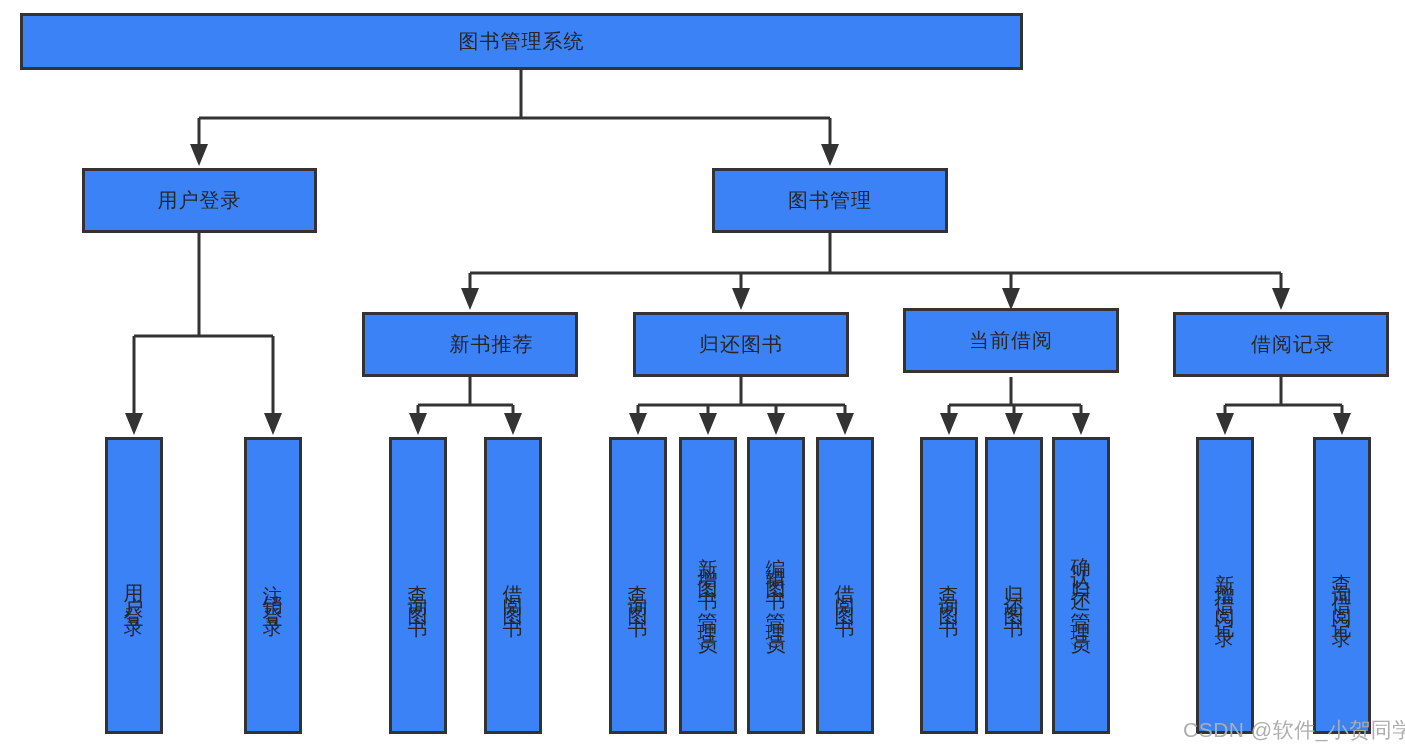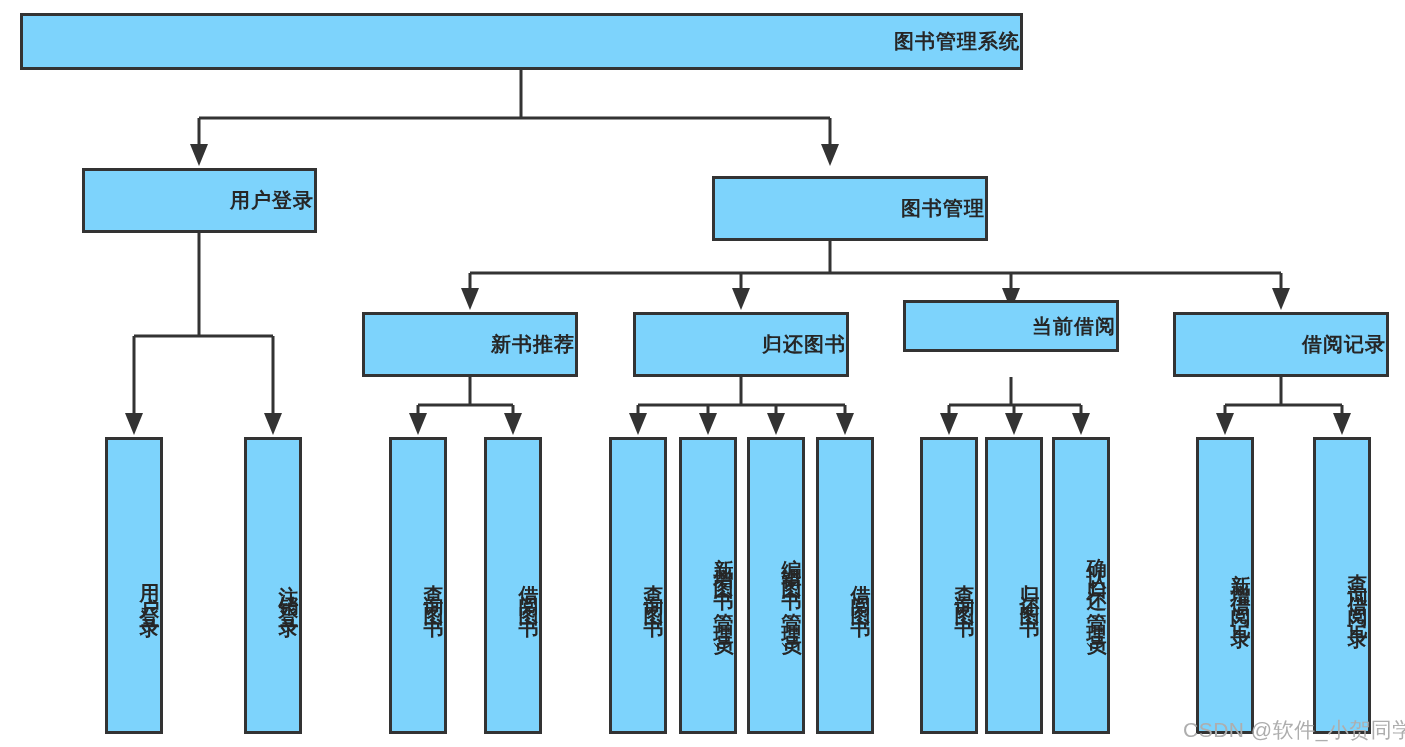--- a/index.html
+++ b/index.html
@@ -15,29 +15,28 @@
     background:var(--bg);
     font-family:"Liberation Sans", sans-serif;
     overflow:hidden;
   }
   .connectors{position:absolute;left:0;top:0;width:1405px;height:747px;}
   .connectors path{stroke:var(--line);stroke-width:3;fill:none;}
   .connectors polygon{fill:var(--line);stroke:none;}
   .node{
     position:absolute;
     box-sizing:border-box;
-    background:#7dd3fc;
+    background:#3b82f6;
     border:3px solid var(--line);
-    display:flex;align-items:center;justify-content:flex-end;
+    display:flex;align-items:center;justify-content:center;
     color:var(--text);
     font-size:20px;
     letter-spacing:1px;
     text-align:center;
     z-index:2;
-    font-weight:bold;
   }
   .leaf .vtext{
     writing-mode:vertical-rl;
     text-orientation:mixed;
     letter-spacing:11px;
     line-height:1;
     font-size:20px;
     color:var(--text);
     
     margin-bottom:-11px;
@@ -107,31 +106,31 @@
     </g>
   </svg>
 
   <div class="node" style="left:20px;top:13px;width:1003px;height:57px;">
     <span>图书管理系统</span>
   </div>
 
   <div class="node" style="left:82px;top:168px;width:235px;height:65px;">
     <span>用户登录</span>
   </div>
-  <div class="node" style="left:712px;top:176px;width:276px;height:65px;">
+  <div class="node" style="left:712px;top:168px;width:236px;height:65px;">
     <span>图书管理</span>
   </div>
 
   <div class="node" style="left:362px;top:312px;width:216px;height:65px;padding-left:43px;">
     <span>新书推荐</span>
   </div>
   <div class="node" style="left:633px;top:312px;width:216px;height:65px;">
     <span>归还图书</span>
   </div>
-  <div class="node" style="left:903px;top:300px;width:216px;height:52px;">
+  <div class="node" style="left:903px;top:308px;width:216px;height:65px;">
     <span>当前借阅</span>
   </div>
   <div class="node" style="left:1173px;top:312px;width:216px;height:65px;padding-left:24px;">
     <span>借阅记录</span>
   </div>
 
   <div class="node leaf" style="left:105px;top:437px;width:58px;height:297px;">
     <span class="vtext">用户登录</span>
   </div>
   <div class="node leaf" style="left:244px;top:437px;width:58px;height:297px;">

